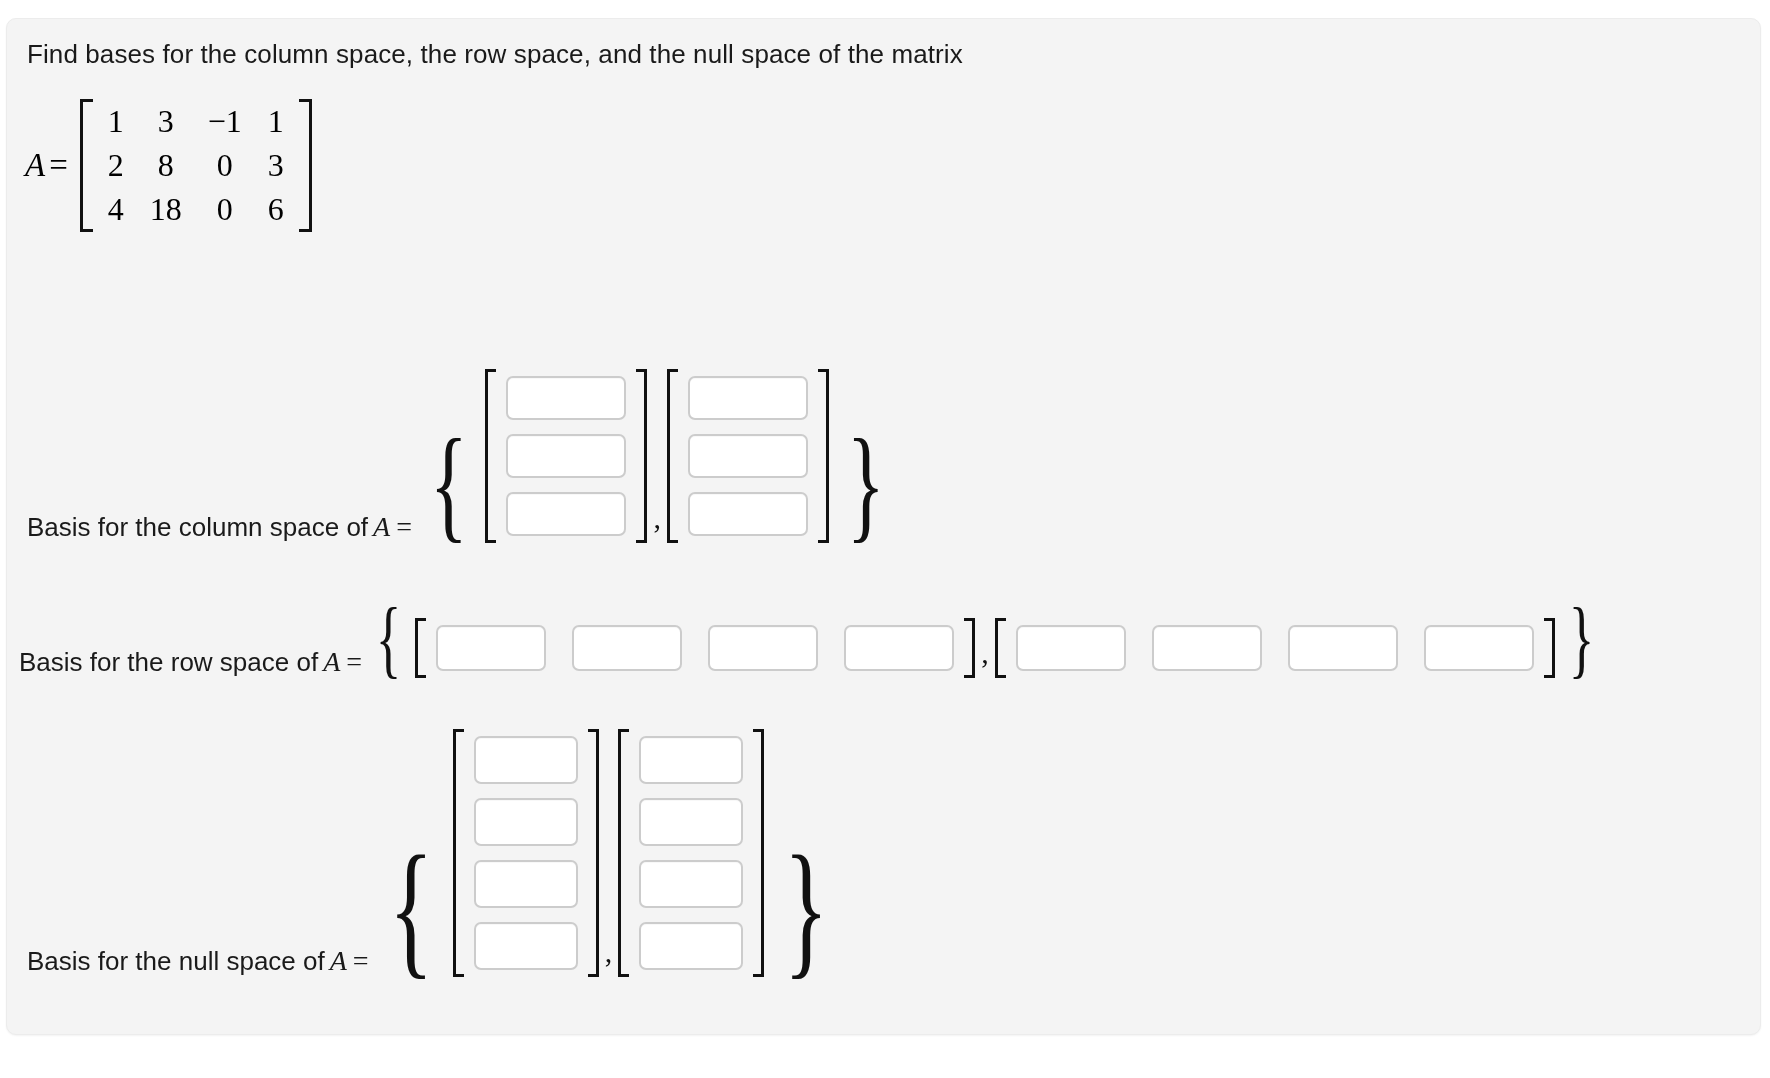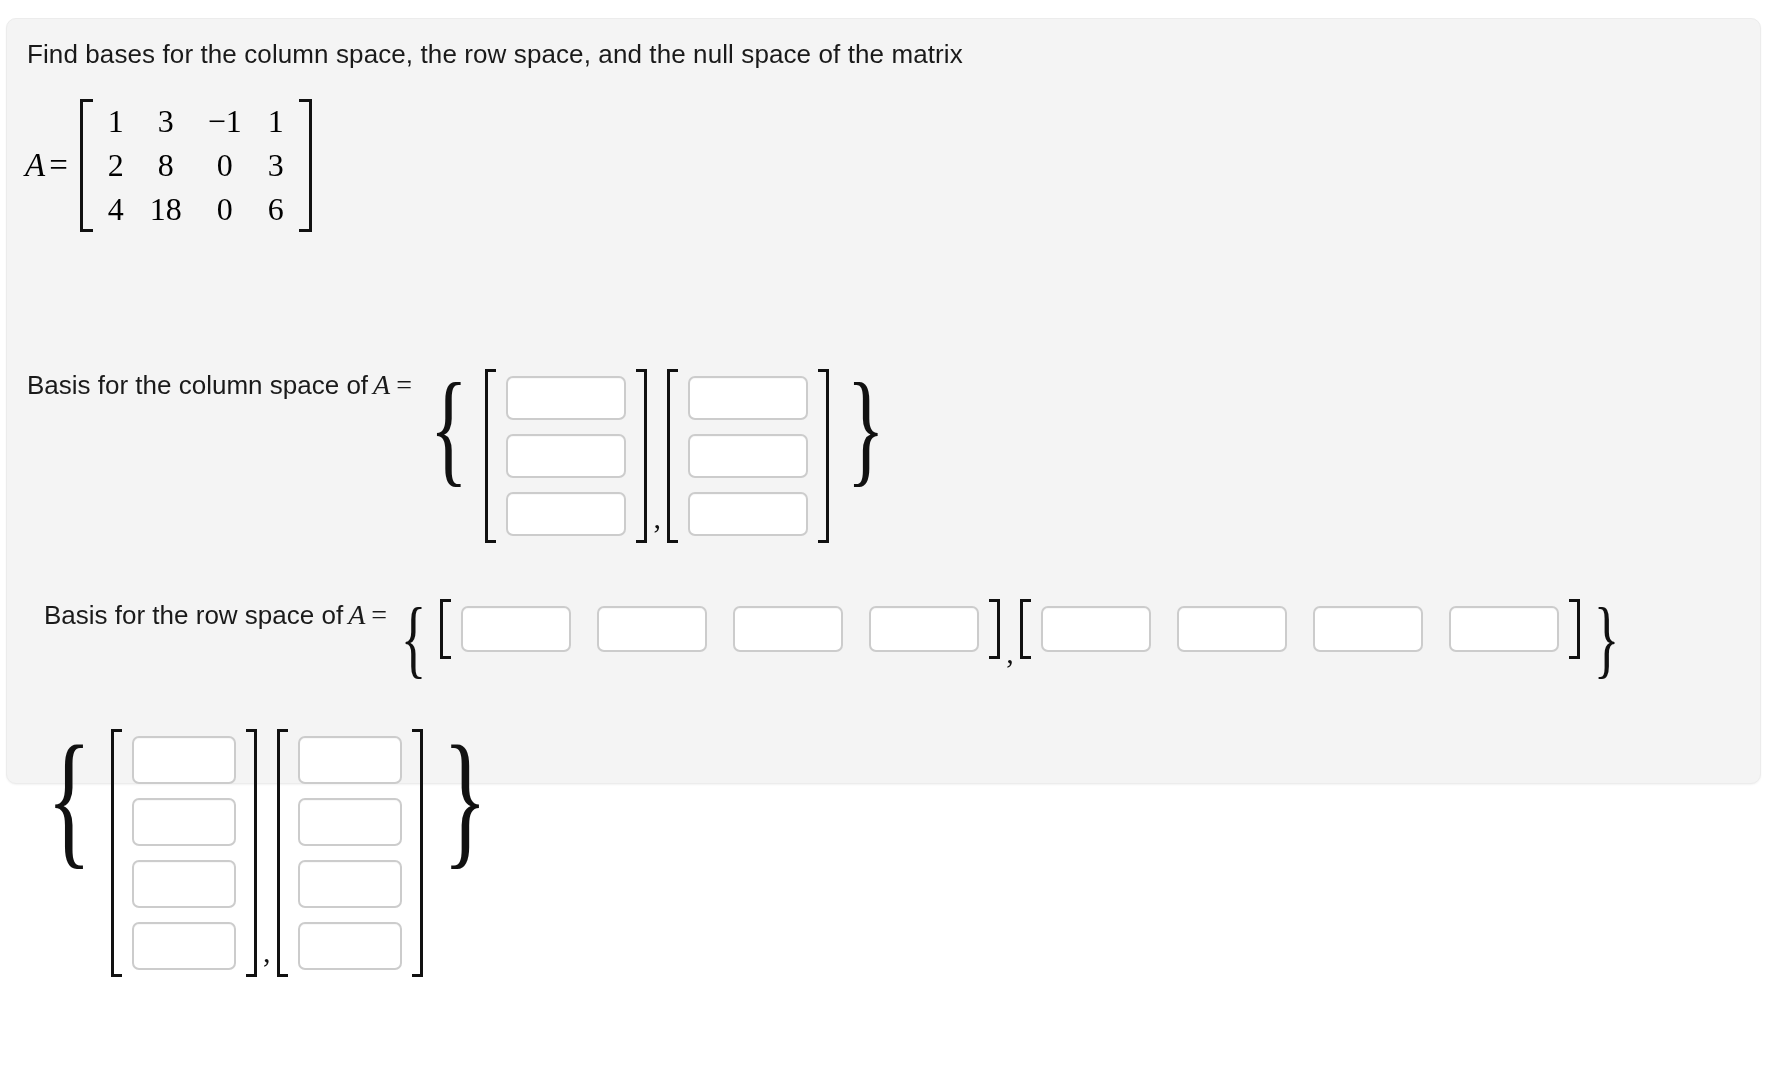--- a/index.html
+++ b/index.html
@@ -10,21 +10,21 @@
     height: 1078px;
     background: #ffffff;
     font-family: "Liberation Sans", sans-serif;
     overflow: hidden;
   }
   #card {
     position: absolute;
     left: 6px;
     top: 18px;
     width: 1755px;
-    height: 766px;
+    height: 1017px;
     background: #f4f4f4;
     border-radius: 10px;
     border: 1px solid #ececec;
     box-shadow: 0 1px 2px rgba(0,0,0,0.05);
   }
   .prompt {
     position: absolute;
     font-size: 26px;
     color: #1a1a1a;
     white-space: nowrap;
@@ -65,21 +65,21 @@
     text-align: center;
     padding: 1px 13px;
     line-height: 1.32;
     min-width: 26px;
   }
 
   
   .basis-row {
     position: absolute;
     display: flex;
-    align-items: flex-start;
+    align-items: flex-end;
   }
   .basis-label {
     font-size: 26px;
     color: #1a1a1a;
     white-space: nowrap;
   }
   .basis-label .it {
     font-family: "Liberation Serif", serif;
     font-style: italic;
     font-size: 28px;
@@ -203,21 +203,21 @@
         <input class="ansbox colcell" type="text" value="" style="">
         <input class="ansbox colcell" type="text" value="" style="">
         <input class="ansbox colcell" type="text" value="" style="">
       </span>
       <span class="vbr r"></span>
     </span>
 
     <span class="brace" style="font-size:128px;">}</span>
   </div>
 
-  <div class="basis-row" id="row-rowspace" style="left:37px; top:580px;">
+  <div class="basis-row" id="row-rowspace" style="left:12px; top:580px;">
     <span class="basis-label">
       <span>Basis for the row space of</span><span class="it">A</span><span class="eqs">=</span>
     </span>
     <span class="brace" style="font-size:86px;">{</span>
 
     <span class="vec">
       <span class="vbr l"></span>
       <span class="vec-cells row">
         <input class="ansbox rowcell" type="text" value="" style="">
         <input class="ansbox rowcell" type="text" value="" style="">
@@ -237,20 +237,23 @@
         <input class="ansbox rowcell" type="text" value="" style="">
         <input class="ansbox rowcell" type="text" value="" style="">
       </span>
       <span class="vbr r"></span>
     </span>
 
     <span class="brace" style="font-size:86px;">}</span>
   </div>
 
   <div class="basis-row" id="row-nullspace" style="left:20px; top:710px;">
+    <span class="basis-label">
+      <span>Basis for the null space of</span><span class="it">A</span><span class="eqs">=</span>
+    </span>
     <span class="brace" style="font-size:150px;">{</span>
 
     <span class="vec">
       <span class="vbr l"></span>
       <span class="vec-cells col">
         <input class="ansbox nullcell" type="text" value="" style="">
         <input class="ansbox nullcell" type="text" value="" style="">
         <input class="ansbox nullcell" type="text" value="" style="">
         <input class="ansbox nullcell" type="text" value="" style="">
       </span>

